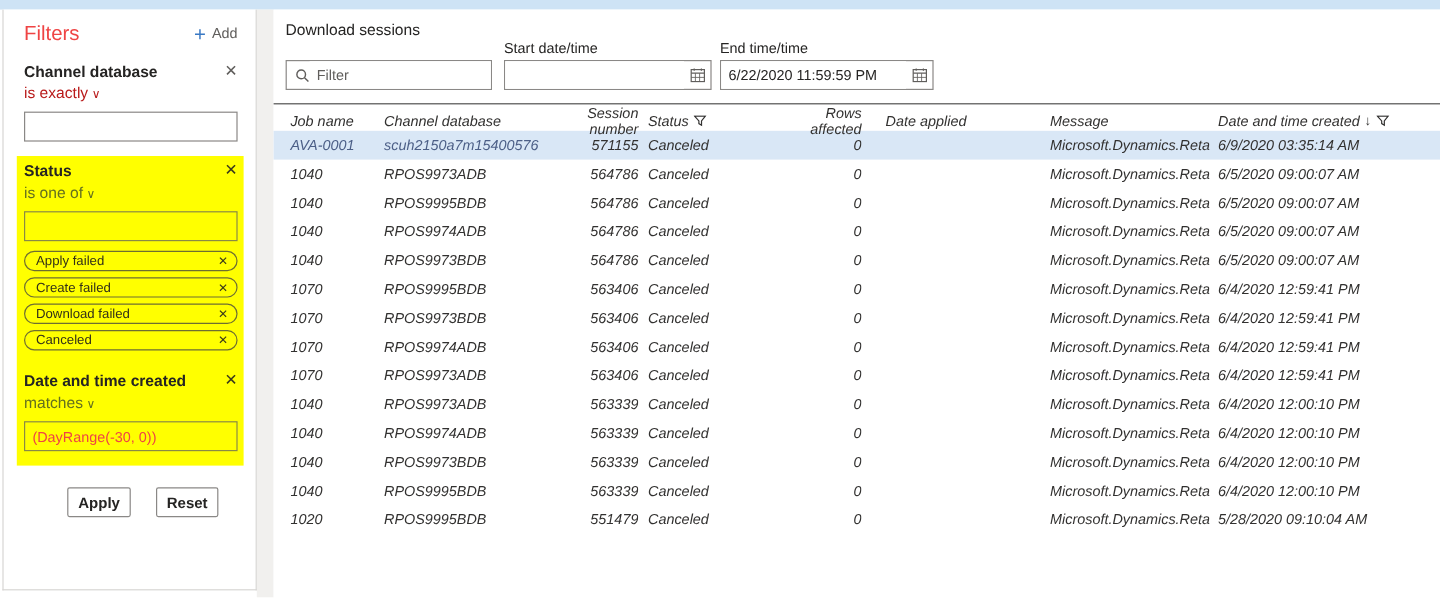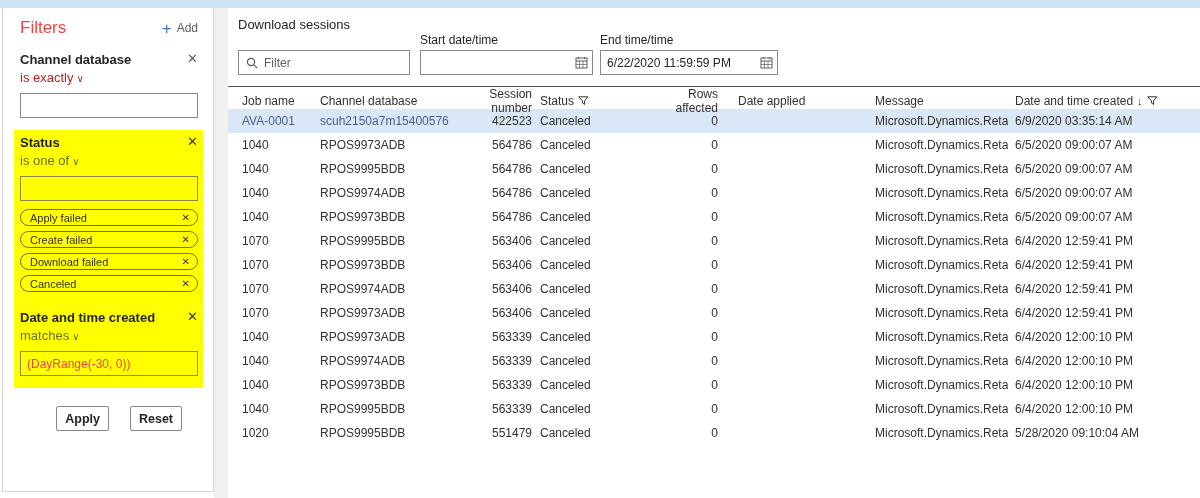--- a/index.html
+++ b/index.html
@@ -51,21 +51,21 @@
     display:flex; align-items:center; }
   .tb-input { border:none; outline:none; flex:1; height:100%; font-size:12px; padding:0 6px;
     font-family:"Liberation Sans",sans-serif; color:#252423; min-width:0; }
   .tb-input::placeholder { color:#605e5c; }
   .icon-btn { flex:none; display:flex; align-items:center; justify-content:center; width:22px; cursor:pointer; }
   .search-glyph { margin-left:7px; display:flex; align-items:center; }
 
   
   .grid-table { position:absolute; left:0; right:0; top:78px; border-top:1px solid #525150; }
   .grid-row { display:grid; grid-template-columns:92px 132px 80px 114px 72px 150px 140px 1fr;
-    align-items:center; }
+    align-items:center;font-style:italic; }
   .grid-head { height:22px; }
   .grid-head .cell { font-size:12px; color:#323130; }
   .body-row { height:24px; cursor:pointer; }
   .body-row .cell { font-size:12px; color:#323130; white-space:nowrap; overflow:hidden; }
   .body-row.selected { background:#d9e7f6; }
   .body-row.selected .linkish { color:#4c5f87; }
   .cell { padding:0; }
   .c1 { padding-left:14px; } .c2 { padding-left:0; }
   .c3 { text-align:right; } .c4 { padding-left:8px; }
   .c5 { text-align:right; } .c6 { padding-left:8px;margin-left:12px; }
@@ -213,21 +213,21 @@
             <svg class="funnel" width="11" height="10" viewBox="0 0 11 10">
                 <path d="M0.8 0.8 h9 L6.6 4.8 v3.6 L4.4 7 V4.8 Z" fill="none" stroke="#323130" stroke-width="1"></path>
               </svg>
           </span>
         </div>
       </div>
       <div id="table-body">
           <div class="grid-row body-row selected">
             <div class="cell c1 linkish">AVA-0001</div>
             <div class="cell c2 linkish">scuh2150a7m15400576</div>
-            <div class="cell c3">422523</div>
+            <div class="cell c3">571155</div>
             <div class="cell c4">Canceled</div>
             <div class="cell c5">0</div>
             <div class="cell c6"></div>
             <div class="cell c7">Microsoft.Dynamics.Retail...</div>
             <div class="cell c8">6/9/2020 03:35:14 AM</div>
           </div>
           <div class="grid-row body-row">
             <div class="cell c1">1040</div>
             <div class="cell c2">RPOS9973ADB</div>
             <div class="cell c3">564786</div>

